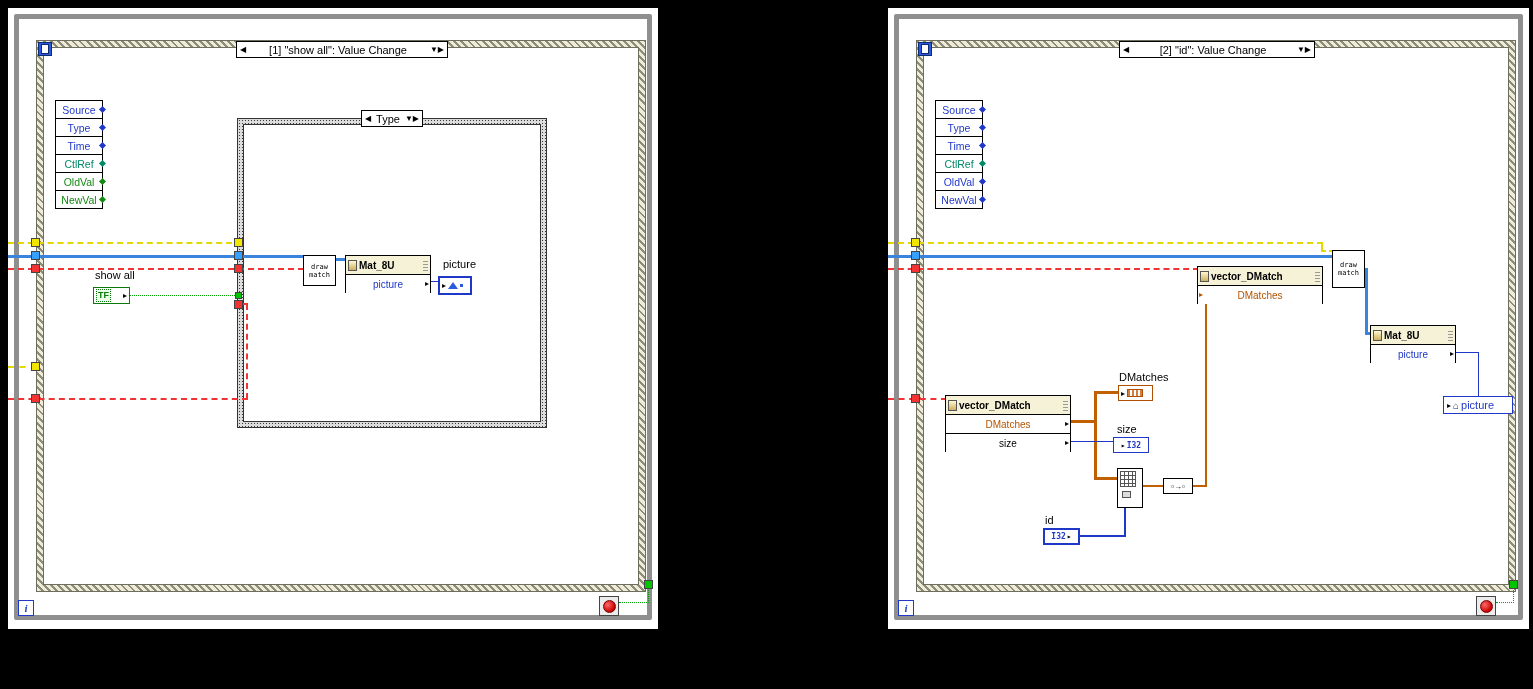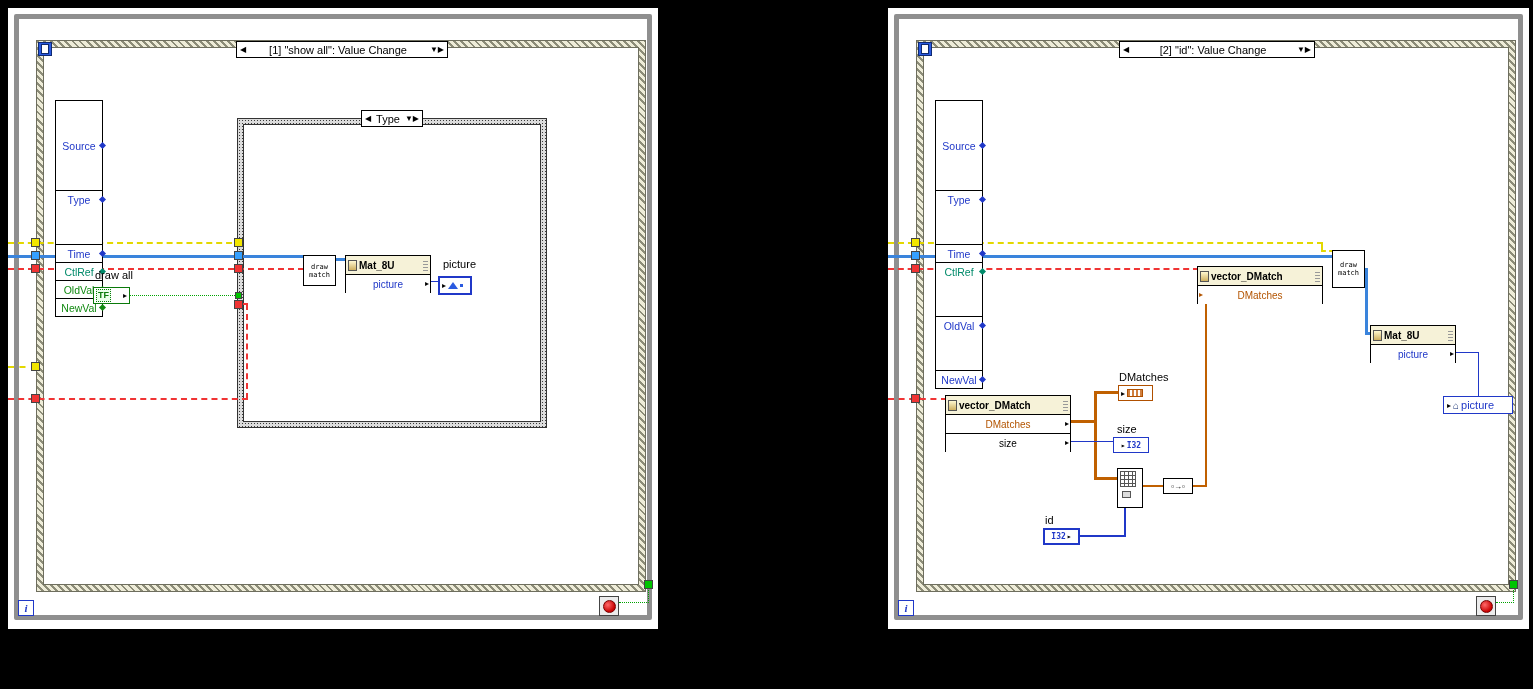--- a/index.html
+++ b/index.html
@@ -86,21 +86,21 @@
            background-image:linear-gradient(#555 1px,transparent 1px),linear-gradient(90deg,#555 1px,transparent 1px);
            background-size:4px 4px;}
   .idxcell{position:absolute;left:4px;top:22px;width:9px;height:7px;box-sizing:border-box;border:1px solid #555;background:#ddd;}
   .convnode{position:absolute;box-sizing:border-box;border:1px solid #000;background:#fff;z-index:5;
             display:flex;align-items:center;justify-content:center;font-size:8px;color:#000;}
   
   .evnode{position:absolute;width:48px;box-sizing:border-box;border:1px solid #000;background:#fff;z-index:5;}
   .evcell{position:relative;height:17px;display:flex;align-items:center;justify-content:center;font-size:10.5px;background:#fff;}
   .evcell + .evcell{border-top:1px solid #000;}
   .dia{position:absolute;right:-3px;top:6px;width:5px;height:5px;transform:rotate(45deg);}
-  .c-blue{color:#2038c8;margin-top:36px;}  .c-blue .dia{background:#2038c8;}
+  .c-blue{color:#2038c8;}  .c-blue .dia{background:#2038c8;}
   .c-teal{color:#008a6a;}  .c-teal .dia{background:#008a6a;}
   .c-green{color:#128a12;} .c-green .dia{background:#128a12;}
 </style>
 </head>
 <body>
 
 <div class="stage">
 
   <div class="panel" style="left:8px;top:8px;width:650px;height:621px;">
 
@@ -177,21 +177,21 @@
     <div class="tun r" style="left:23px;top:256px;"></div>
     <div class="tun y" style="left:23px;top:354px;"></div>
     <div class="tun r" style="left:23px;top:386px;"></div>
     <div class="tun y" style="left:226px;top:230px;"></div>
     <div class="tun b" style="left:226px;top:243px;"></div>
     <div class="tun r" style="left:226px;top:256px;"></div>
     <div class="tun g sm" style="left:227px;top:284px;"></div>
     <div class="tun r" style="left:226px;top:292px;"></div>
     <div class="tun g" style="left:636px;top:572px;"></div>
 
-    <div class="lbl" style="left:87px;top:261px;">draw all</div>
+    <div class="lbl" style="left:87px;top:261px;">show all</div>
     <div class="tfbox" style="left:85px;top:279px;">
       <span class="tftxt">TF</span>
       <span class="tfarr">▸</span>
     </div>
 
     <div class="drawmatch" style="left:295px;top:247px;width:33px;height:31px;">
       <span>draw</span>
       <span>match</span>
     </div>
 

